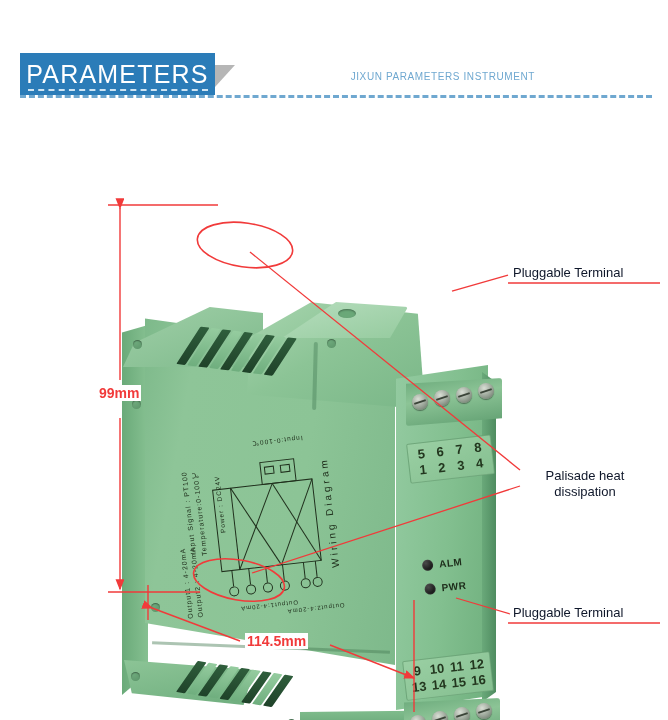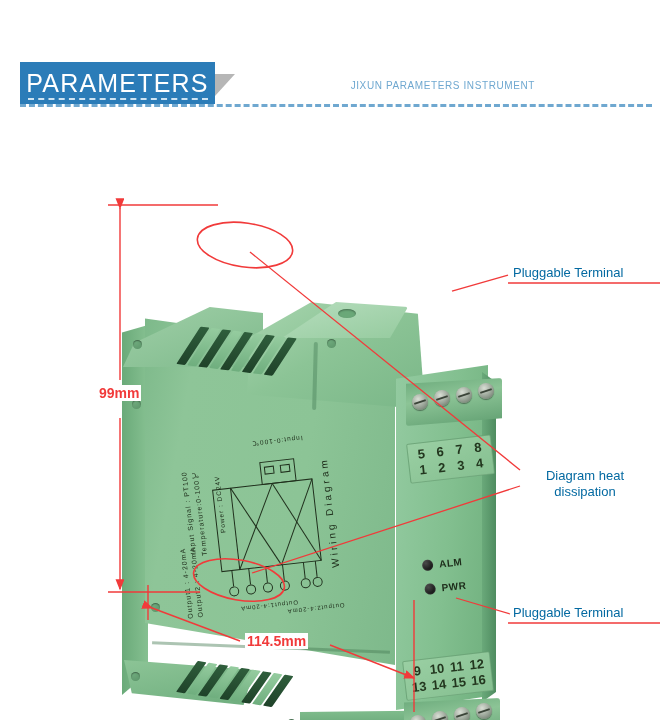--- a/index.html
+++ b/index.html
@@ -13,21 +13,21 @@
   }
   #page {
     position: relative;
     width: 668px; height: 720px;
     background: #ffffff;
   }
 
   
   #header {
     position: absolute;
-    left: 0; top: 12px;
+    left: 0; top: 3px;
     width: 553px; height: 110px;
   }
   #header-tab {
     position: absolute;
     left: 20px; top: 50px;
     width: 195px; height: 42px;
     background: #2b7cb8;
     display: flex;
     align-items: center;
     justify-content: center;
@@ -325,21 +325,21 @@
 
   
   #annot-svg {
     position: absolute;
     left: 0; top: 0;
     width: 668px; height: 720px;
     pointer-events: none;
   }
   .callout {
     position: absolute;
-    color: #0369a1;
+    color: #0f172a;
     font-size: 13px;
     line-height: 1.25;
     font-family: "Liberation Sans", sans-serif;
     white-space: nowrap;
   }
   #callout-term-top    { left: 513px; top: 265px; }
   #callout-term-bottom { left: 513px; top: 605px; }
   #callout-palisade    { left: 530px; top: 468px; white-space: normal; width: 110px; text-align: center; }
   .dim-label {
     position: absolute;
@@ -535,19 +535,19 @@
     <line x1="508" y1="283" x2="660" y2="283" stroke="#f13a3a" stroke-width="1.6"></line>
 
     <line x1="456" y1="598" x2="510" y2="614" stroke="#f13a3a" stroke-width="1.3"></line>
     <line x1="508" y1="623" x2="660" y2="623" stroke="#f13a3a" stroke-width="1.6"></line>
   </svg>
 
   <div class="callout" id="callout-term-top">Pluggable Terminal</div>
 
   <div class="callout" id="callout-term-bottom">Pluggable Terminal</div>
 
-  <div class="callout" id="callout-palisade">Diagram heat dissipation</div>
+  <div class="callout" id="callout-palisade">Palisade heat dissipation</div>
 
   <div class="dim-label" id="dim-height">99mm</div>
 
   <div class="dim-label" id="dim-width">114.5mm</div>
 
 </div>
 
 </body></html>

